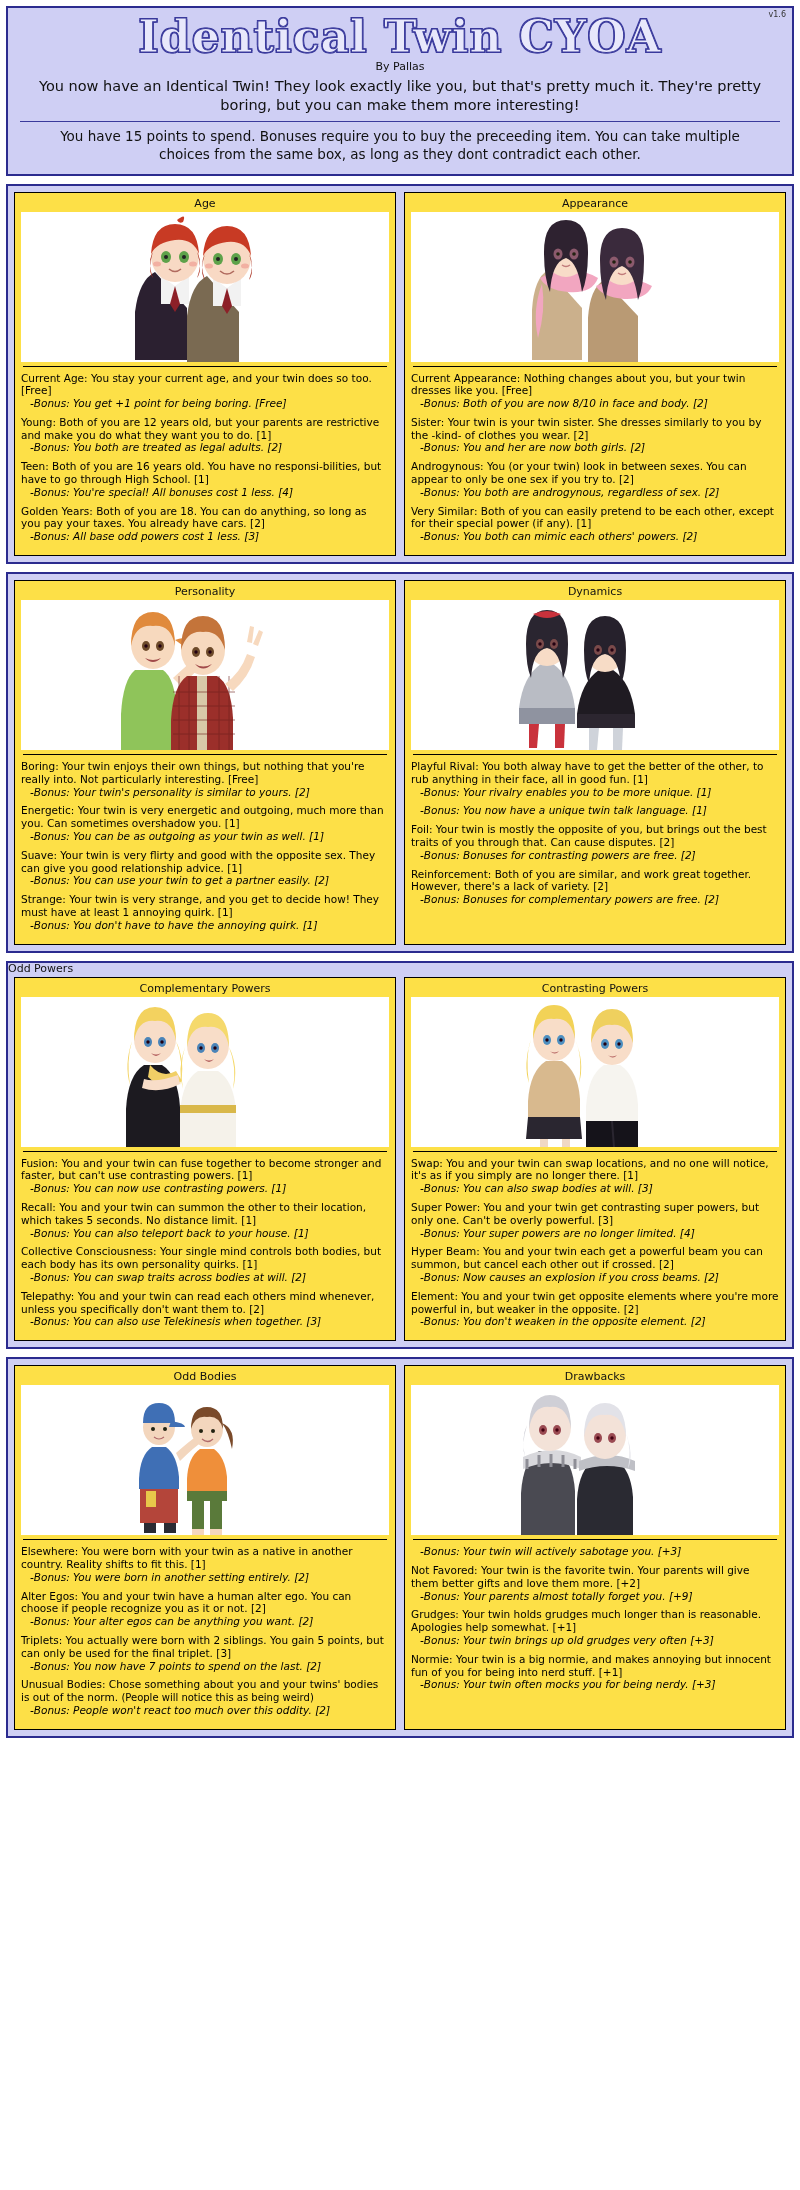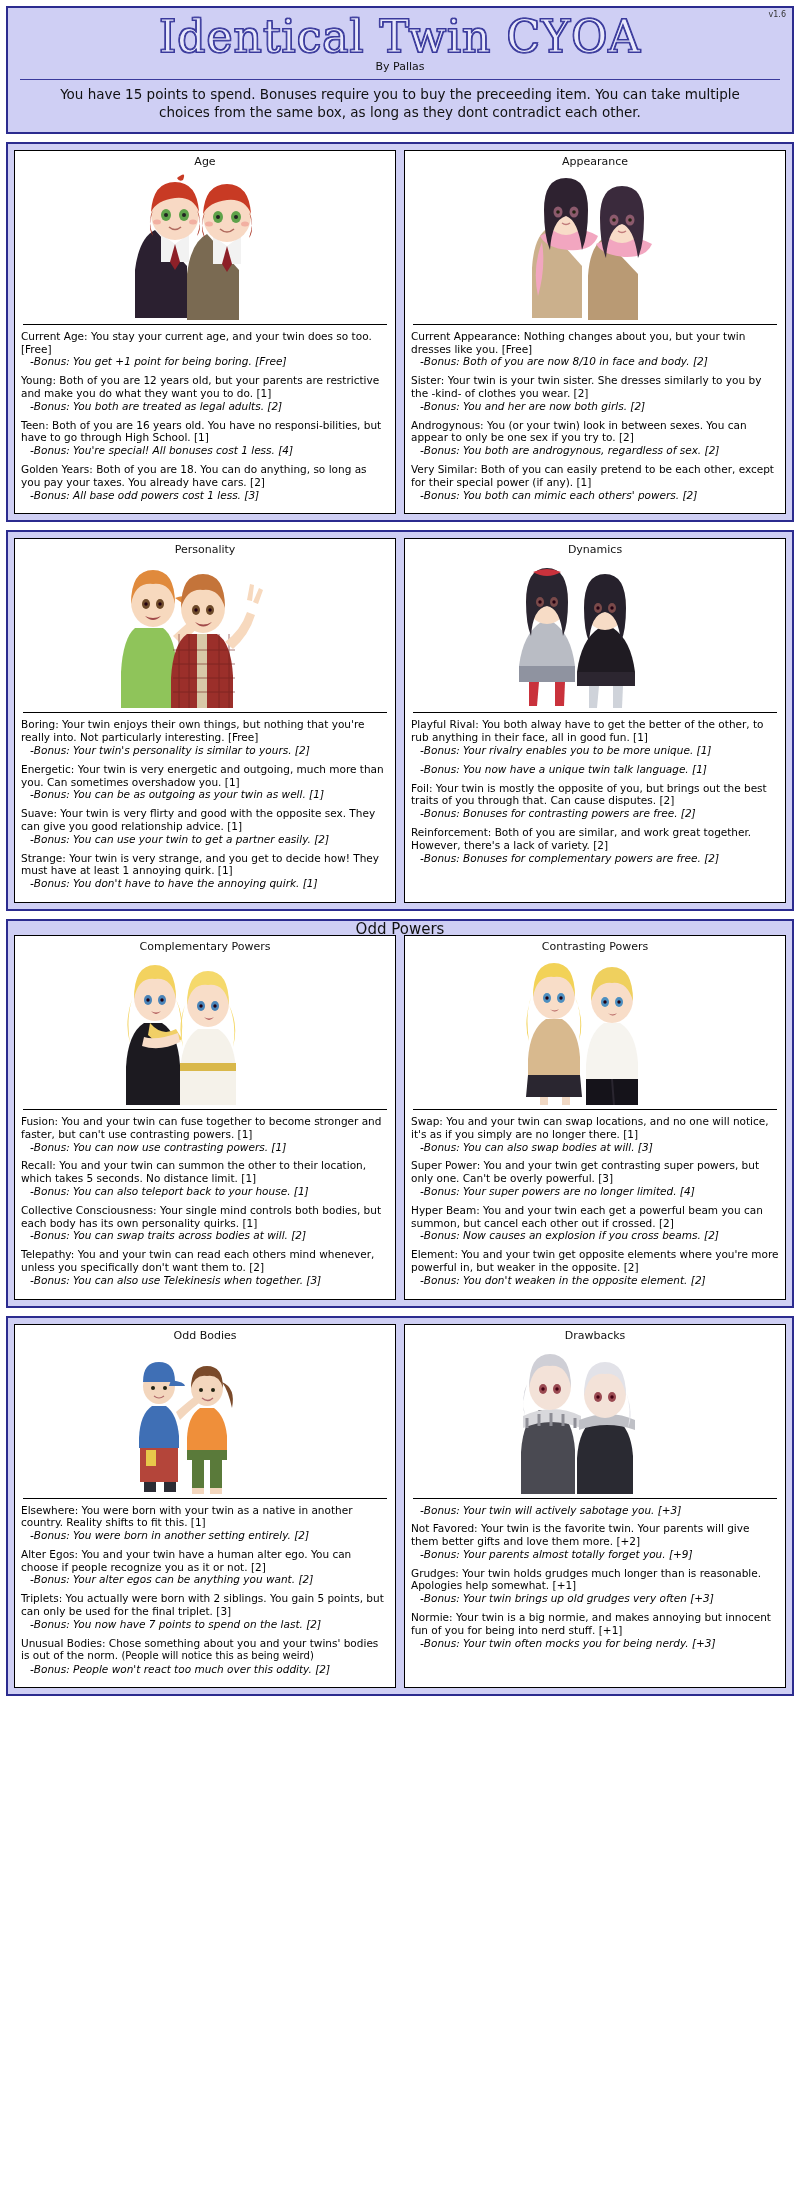--- a/index.html
+++ b/index.html
@@ -30,21 +30,21 @@
     position: absolute;
     right: 6px;
     top: 2px;
     font-size: 8px;
     color: #333;
   }
   .title {
     text-align: center;
     font-family: "DejaVu Serif", serif;
     font-size: 44px;
-    font-weight: normal;
+    font-weight: bold;
     letter-spacing: 1px;
     color: #e8e8fb;
     -webkit-text-stroke: 1px #3a3a9c;
     text-shadow:
       -1px -1px 0 #3a3a9c,
        1px -1px 0 #3a3a9c,
       -1px  1px 0 #3a3a9c,
        1px  1px 0 #3a3a9c;
     margin: 2px 0 0 0;
     line-height: 1.05;
@@ -80,34 +80,33 @@
     background: #cfcff4;
     margin-top: 8px;
     padding: 6px;
     position: relative;
   }
   .band-label {
     position: absolute;
     left: 0;
     right: 0;
     top: -1px;
-    text-align: center;
-    font-size: 15px;
+    font-size: 11px;
     color: #111;
   }
   .band.with-label {
     padding-top: 14px;
   }
   .cols {
     display: flex;
     gap: 8px;
   }
   .card {
     flex: 1 1 0;
-    background: #ffffff;
+    background: #fde047;
     border: 1px solid #000000;
     padding: 4px 6px 6px 6px;
     box-sizing: border-box;
     display: flex;
     flex-direction: column;
   }
   .card-title {
     text-align: center;
     font-size: 11px;
     color: #111;
@@ -144,20 +143,21 @@
 </style>
 </head>
 <body>
 
 <div class="page">
 
   <div class="header">
     <div class="version">v1.6</div>
     <div class="title">Identical Twin CYOA</div>
     <div class="byline">By Pallas</div>
+    <div class="intro">You now have an Identical Twin! They look exactly like you, but that's pretty much it. They're pretty boring, but you can make them more interesting!</div>
     <hr class="rule">
     <div class="points">You have 15 points to spend. Bonuses require you to buy the preceeding item. You can take multiple choices from the same box, as long as they dont contradict each other.</div>
   </div>
 
   <div class="band">
     <div class="cols">
 
       <div class="card">
         <div class="card-title">Age</div>
         <div class="art">

